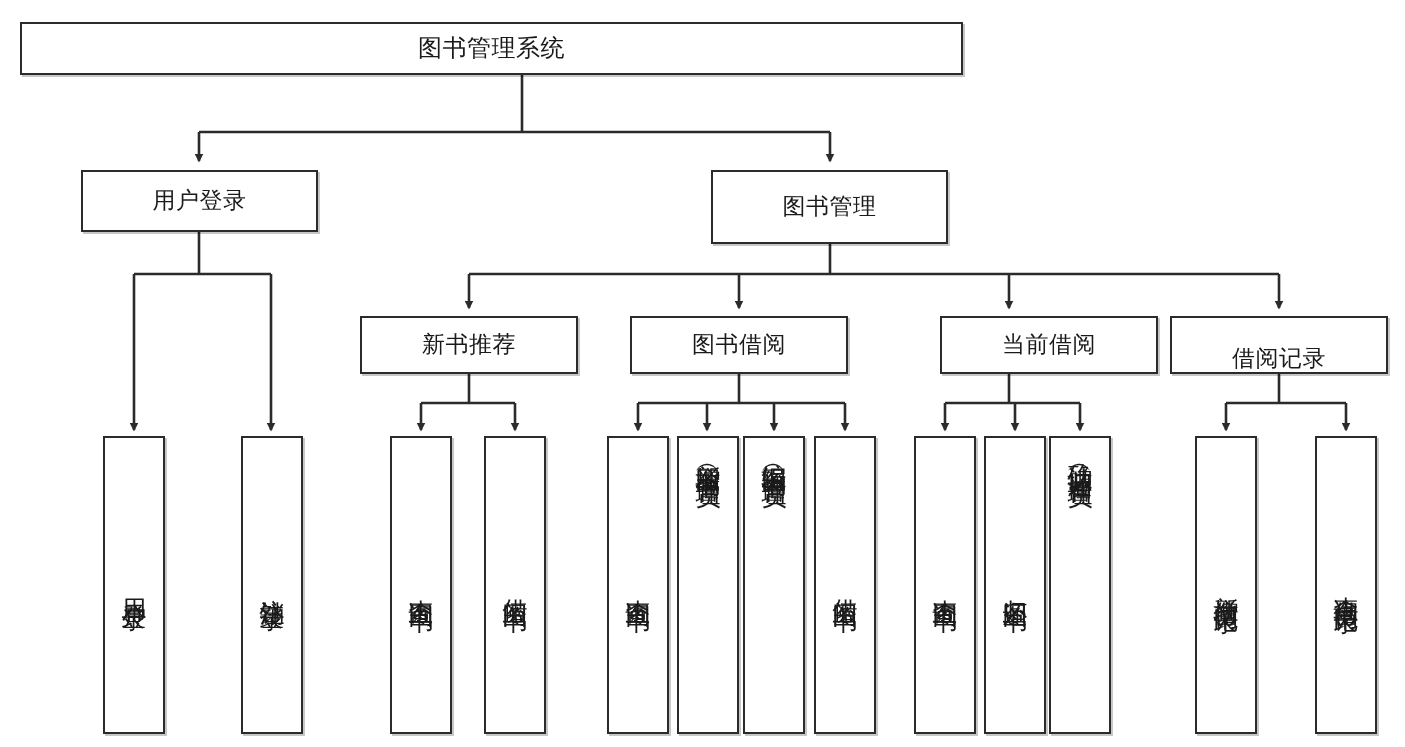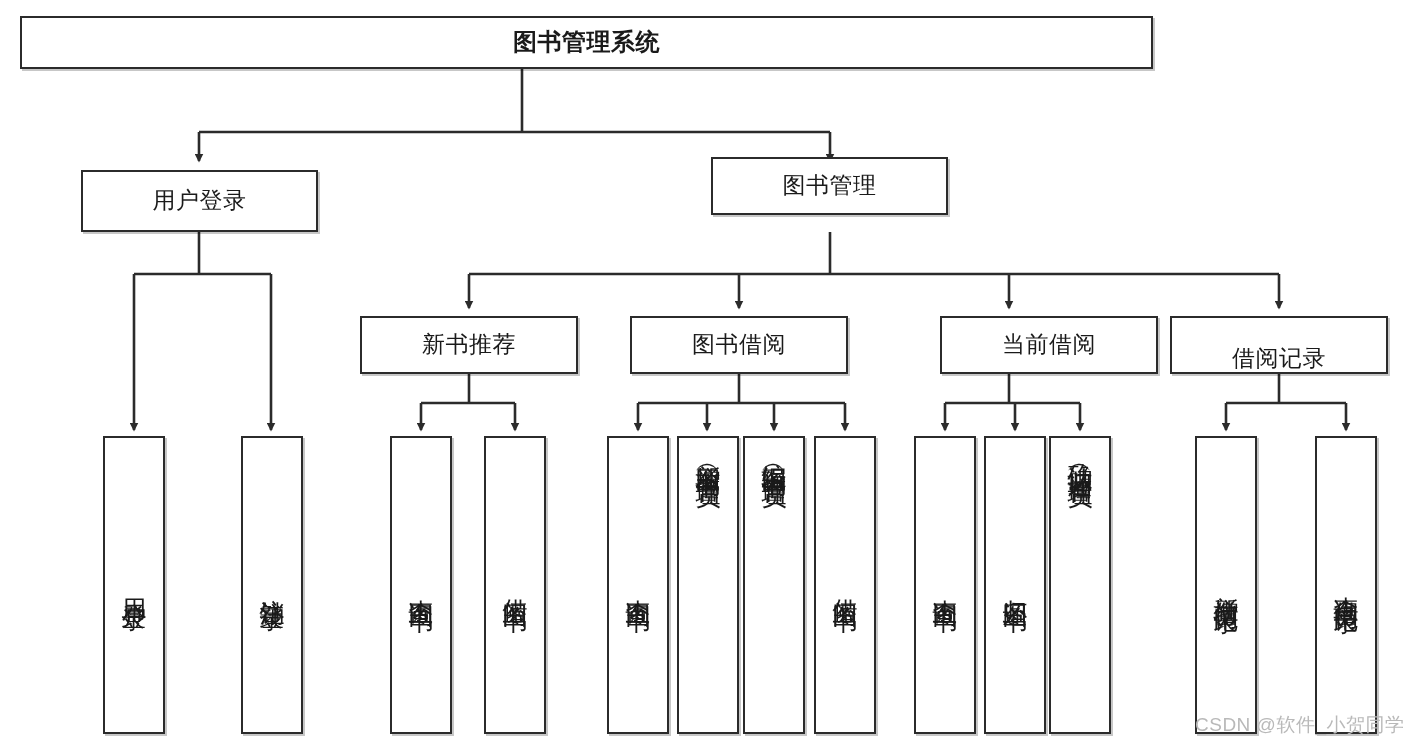--- a/index.html
+++ b/index.html
@@ -123,28 +123,28 @@
       <path d="M1015,403 L1015,430" marker-end="url(#arrow)"></path>
       <path d="M1080,403 L1080,430" marker-end="url(#arrow)"></path>
 
       <path d="M1279,374 L1279,403"></path>
       <path d="M1226,403 L1346,403"></path>
       <path d="M1226,403 L1226,430" marker-end="url(#arrow)"></path>
       <path d="M1346,403 L1346,430" marker-end="url(#arrow)"></path>
     </g>
   </svg>
 
-  <div class="node root horiz" style="left:20px; top:16px; width:1133px; height:53px;font-weight:bold;">
+  <div class="node root horiz" style="left:20px; top:22px; width:943px; height:53px;">
     <span class="label">图书管理系统</span>
   </div>
 
   <div class="node horiz" style="left:81px; top:170px; width:237px; height:62px;">
     <span class="label">用户登录</span>
   </div>
-  <div class="node horiz" style="left:711px; top:157px; width:237px; height:58px;">
+  <div class="node horiz" style="left:711px; top:170px; width:237px; height:74px;">
     <span class="label">图书管理</span>
   </div>
 
   <div class="node horiz" style="left:630px; top:316px; width:218px; height:58px;">
     <span class="label">图书借阅</span>
   </div>
   <div class="node horiz" style="left:360px; top:316px; width:218px; height:58px;">
     <span class="label">新书推荐</span>
   </div>
   <div class="node horiz" style="left:900px; top:316px; width:218px; height:58px;margin-left:40px;">
@@ -191,15 +191,14 @@
     <span class="label">确认归还（管理员）</span>
   </div>
 
   <div class="node vert centered" style="left:1195px; top:436px; width:62px; height:298px;">
     <span class="label">新增借阅记录</span>
   </div>
   <div class="node vert centered" style="left:1315px; top:436px; width:62px; height:298px;">
     <span class="label">查询借阅记录</span>
   </div>
 
-  <div class="watermark">CSDN @软件_小贺同学</div>
 
 </div>
 
 </body></html>

